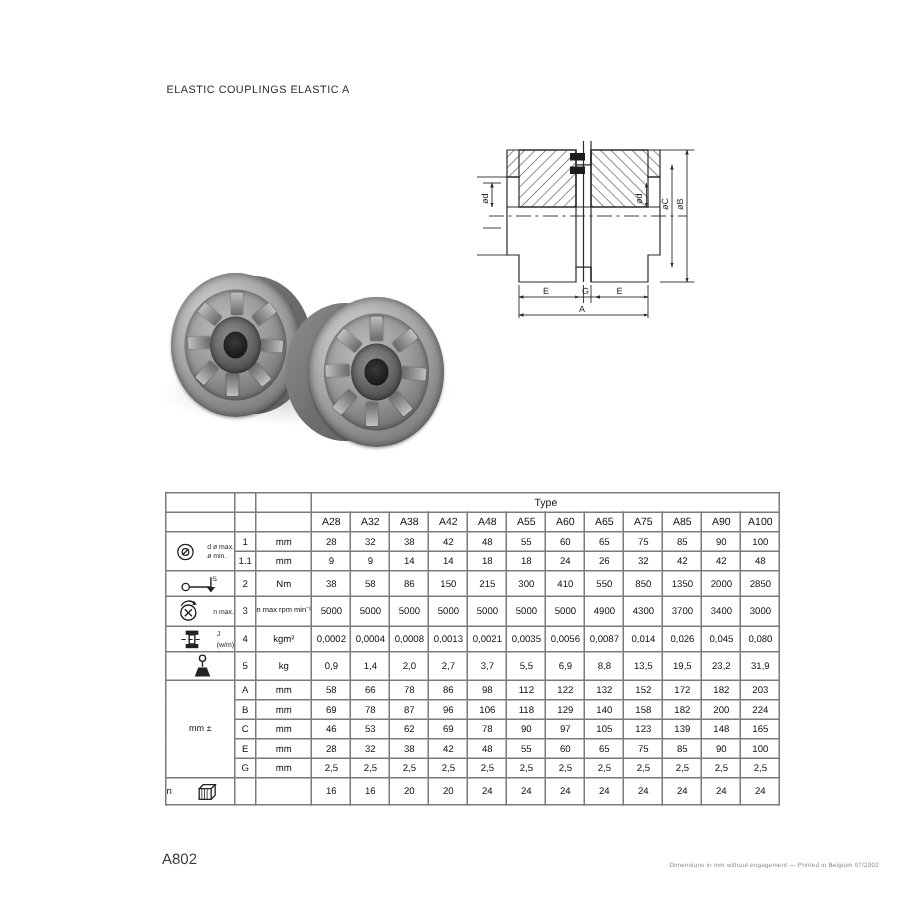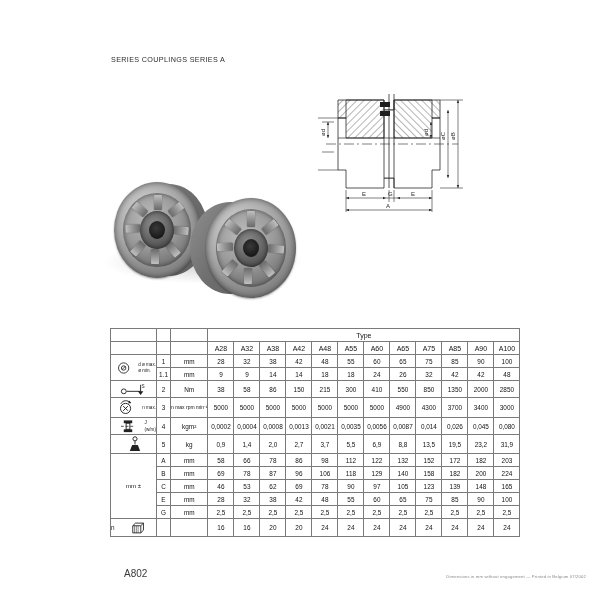--- a/index.html
+++ b/index.html
@@ -153,40 +153,40 @@
     font-size: 4.6px;
     line-height: 1.1;
     color: #222;
     text-align: left;
   }
   .sym-stack { display: flex; flex-direction: column; gap: 1px; }
 
   
   .page-code {
     position: absolute;
-    left: 124px;
+    left: 108px;
     top: 568px;
     font-size: 10px;
     color: #3a3a3a;
   }
   .footer-note {
     position: absolute;
     right: 14px;
     top: 574px;
     font-size: 4.2px;
     color: #8a8a8a;
     letter-spacing: 0.15px;
   }
 </style>
 </head>
 <body>
 
 <div class="page">
 
-  <div class="doc-title">SERIES COUPLINGS SERIES A</div>
+  <div class="doc-title">ELASTIC COUPLINGS ELASTIC A</div>
 
   <div class="photo-area">
     <div class="shadow-blob" style="left:-4px; top:70px; width:200px; height:44px;"></div>
 
     <div class="coupling" style="left:6px; top:12px; width:96px; height:96px;">
       <div class="side" style="left:16px; top:2px; width:78px; height:92px;"></div>
       <div class="rim" style="left:0; top:0; width:86px; height:96px;"></div>
       <div class="face" style="left:9px; top:11px; width:68px; height:74px;"></div>
       <div class="tooth" style="left:40px; top:13px; width:8px; height:15px; transform:rotate(0deg);"></div>
       <div class="tooth" style="left:58px; top:20px; width:8px; height:15px; transform:rotate(52deg);"></div>

